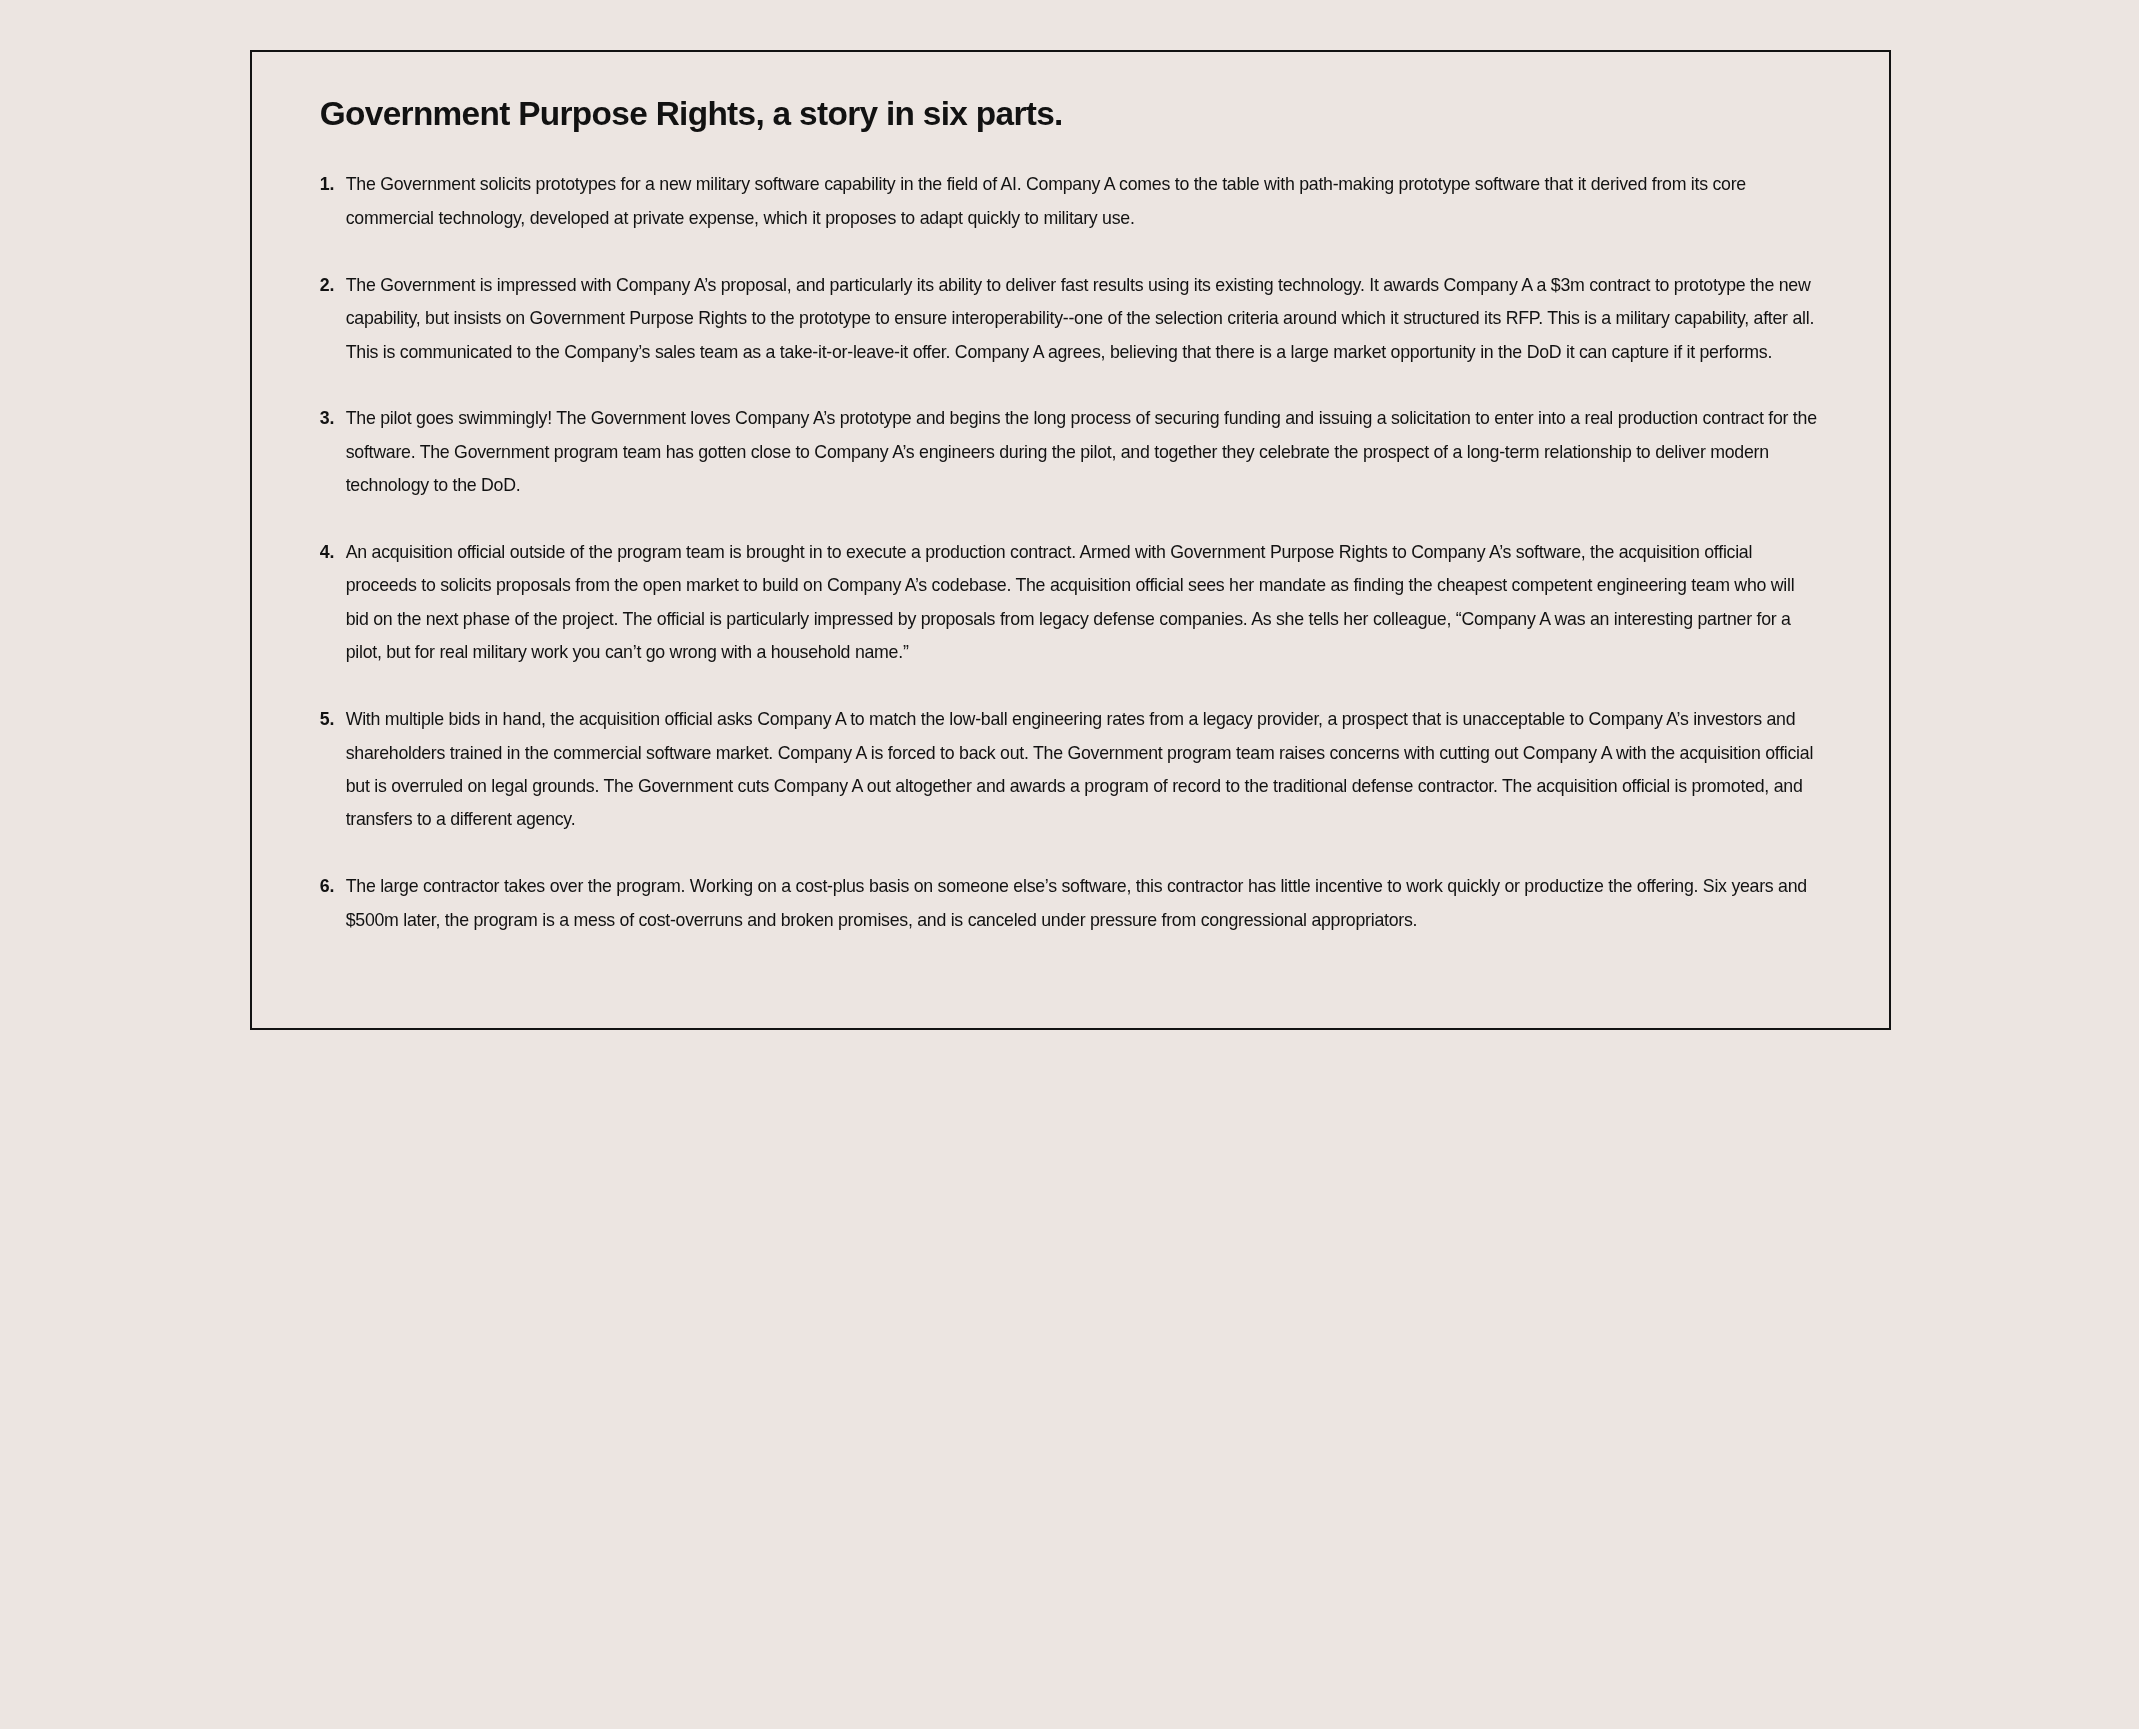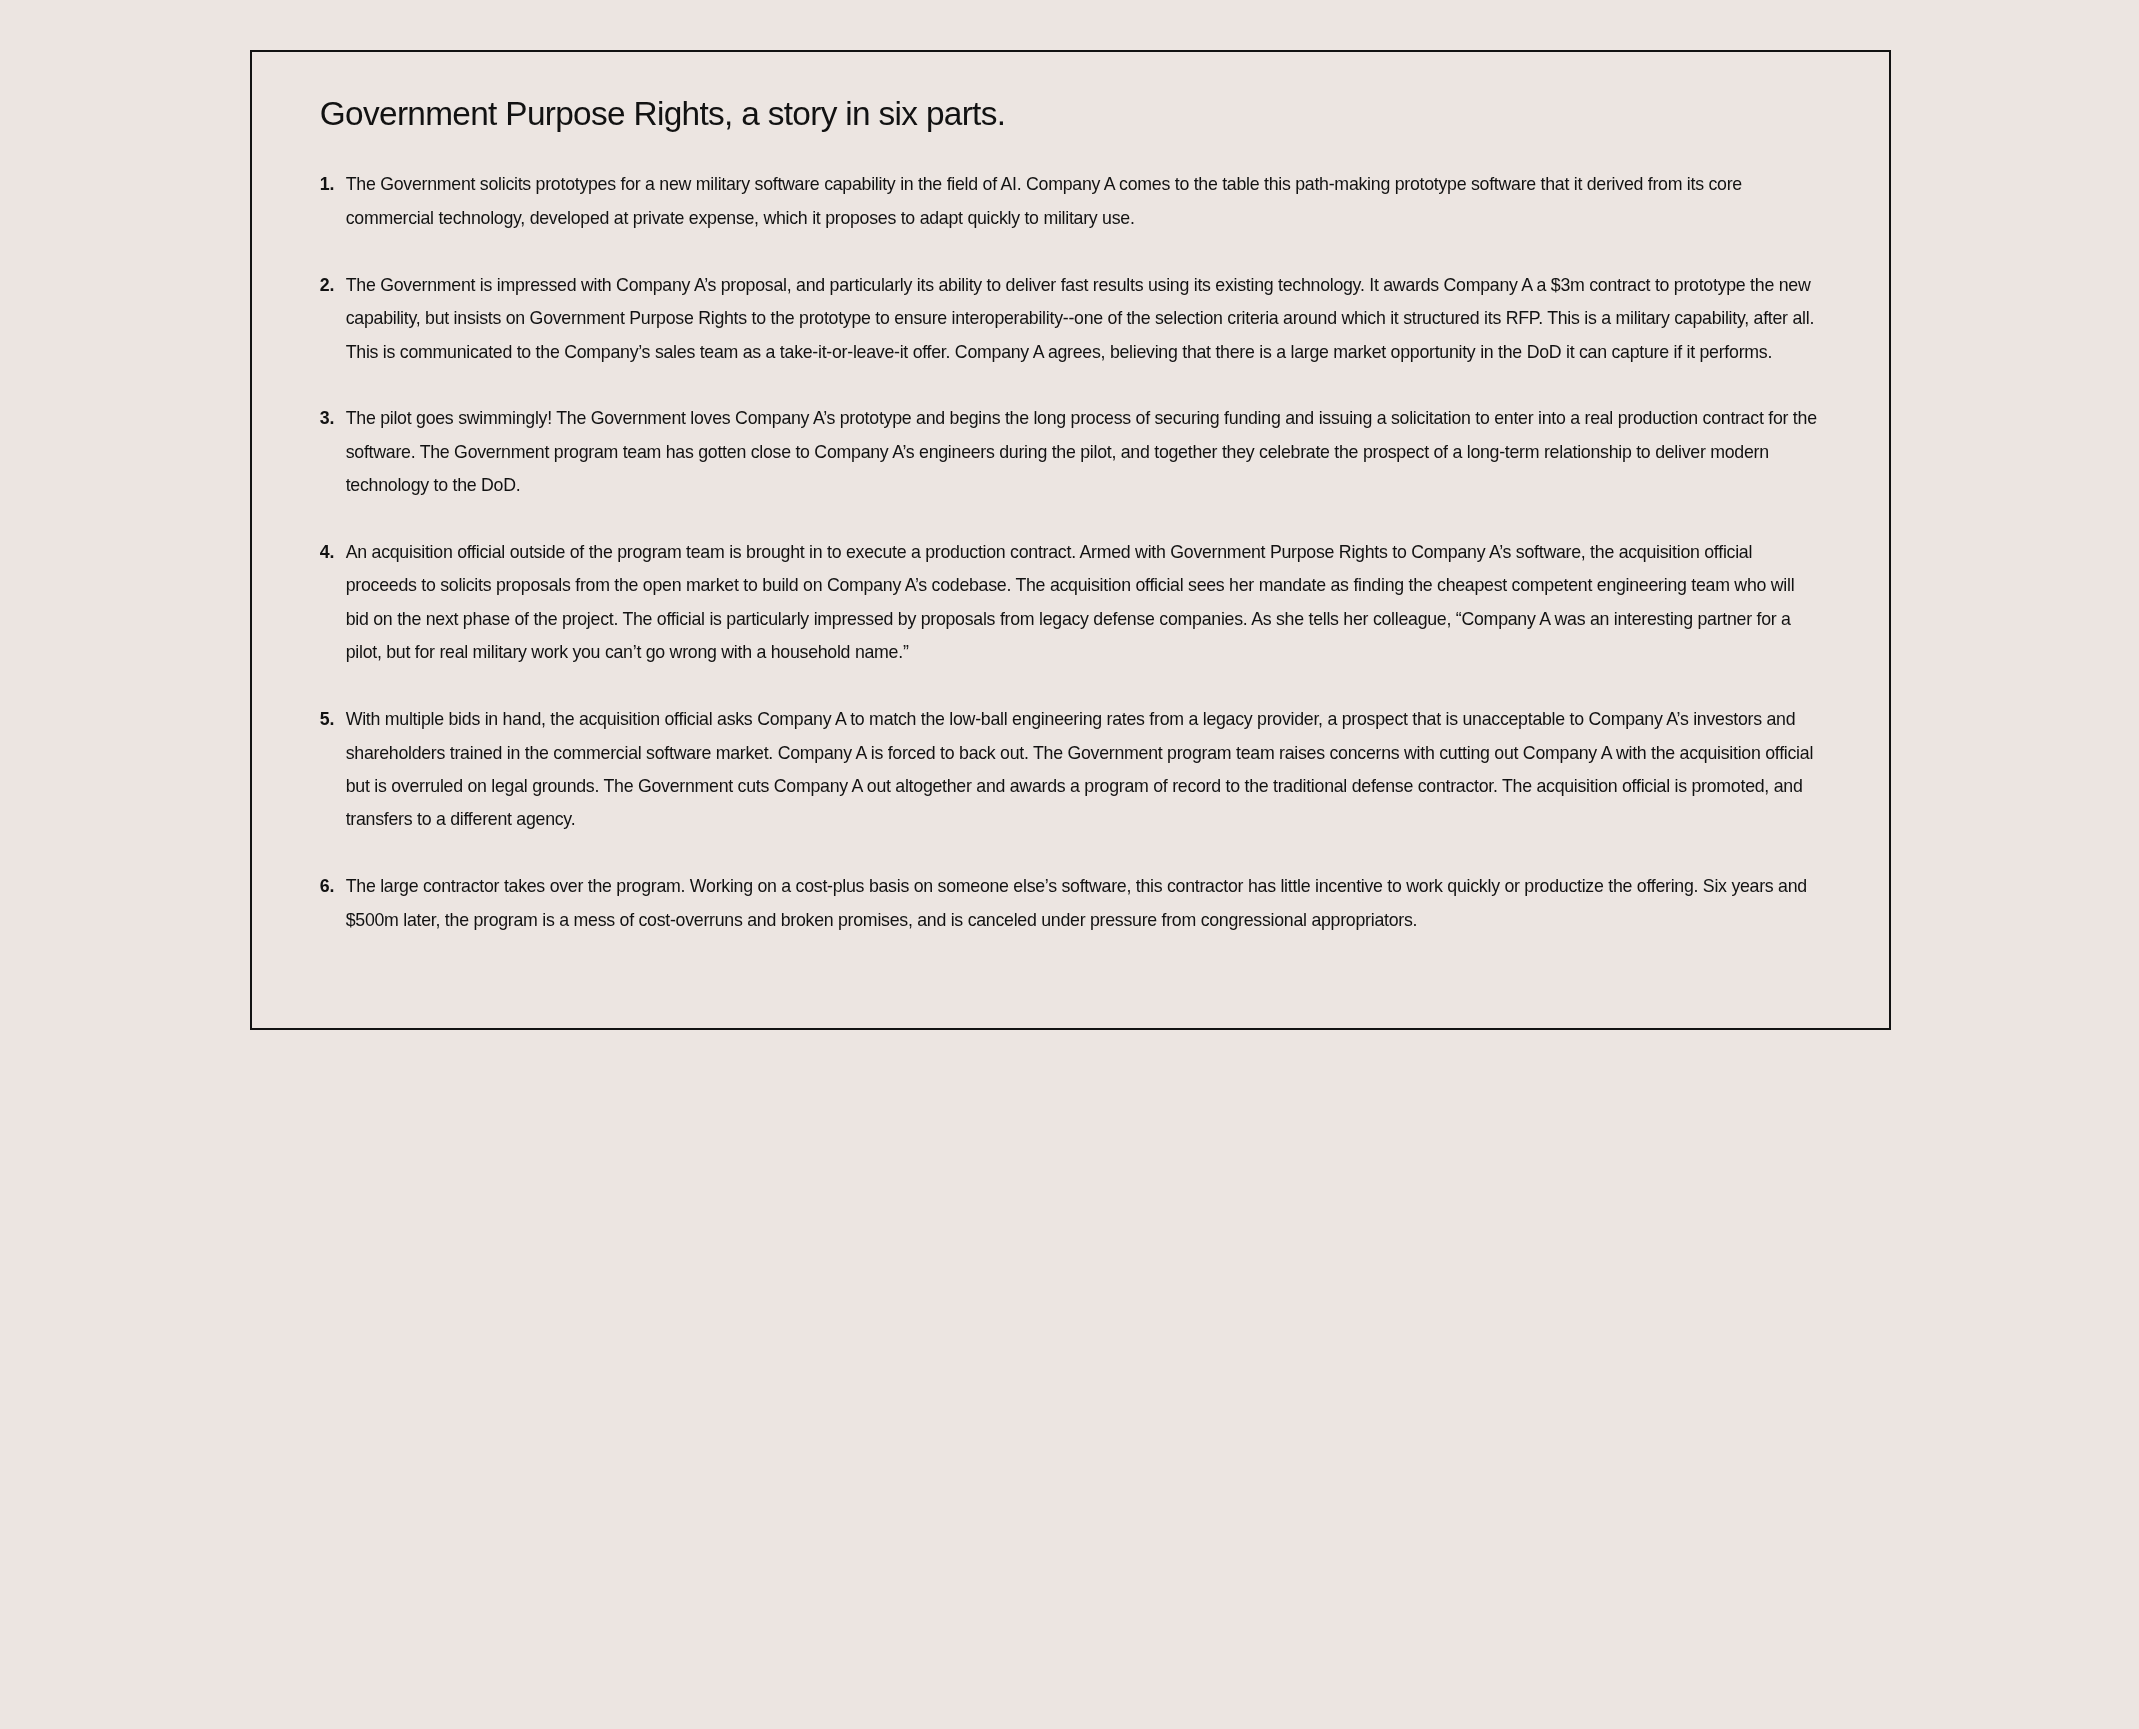--- a/index.html
+++ b/index.html
@@ -22,21 +22,21 @@
     width: 76.72vw;
     height: 45.79vw;
     box-sizing: border-box;
     border: 0.13vw solid var(--border, #121212);
     padding: 0 3.26vw 0 3.19vw;
   }
   .title {
     margin: 1.92vw 0 1.66vw 0;
     font-size: 1.56vw;
     line-height: 1.18;
-    font-weight: 400;
+    font-weight: 700;
     letter-spacing: -0.02em;
   }
   .story-list {
     margin: 0;
     padding: 0;
   }
   .story-item {
     display: flex;
     align-items: flex-start;
     font-size: 0.83vw;
@@ -55,21 +55,21 @@
   }
 </style>
 </head>
 <body style="--bg: #ece5e1; --fg: #121212; --border: #121212;">
 
 <div class="card">
   <h1 class="title">Government Purpose Rights, a story in six parts.</h1>
   <div class="story-list" id="story-list">
   <div class="story-item">
     <span class="num">1.</span>
-    <p class="txt">The Government solicits prototypes for a new military software capability in the field of AI. Company A comes to the table this path-making prototype software that it derived from its core commercial technology, developed at private expense, which it proposes to adapt quickly to military use.</p>
+    <p class="txt">The Government solicits prototypes for a new military software capability in the field of AI. Company A comes to the table with path-making prototype software that it derived from its core commercial technology, developed at private expense, which it proposes to adapt quickly to military use.</p>
   </div>
 
   <div class="story-item">
     <span class="num">2.</span>
     <p class="txt">The Government is impressed with Company A’s proposal, and particularly its ability to deliver fast results using its existing technology. It awards Company A a $3m contract to prototype the new capability, but insists on Government Purpose Rights to the prototype to ensure interoperability--one of the selection criteria around which it structured its RFP. This is a military capability, after all. This is communicated to the Company’s sales team as a take-it-or-leave-it offer. Company A agrees, believing that there is a large market opportunity in the DoD it can capture if it performs.</p>
   </div>
 
   <div class="story-item">
     <span class="num">3.</span>
     <p class="txt">The pilot goes swimmingly! The Government loves Company A’s prototype and begins the long process of securing funding and issuing a solicitation to enter into a real production contract for the software. The Government program team has gotten close to Company A’s engineers during the pilot, and together they celebrate the prospect of a long-term relationship to deliver modern technology to the DoD.</p>

